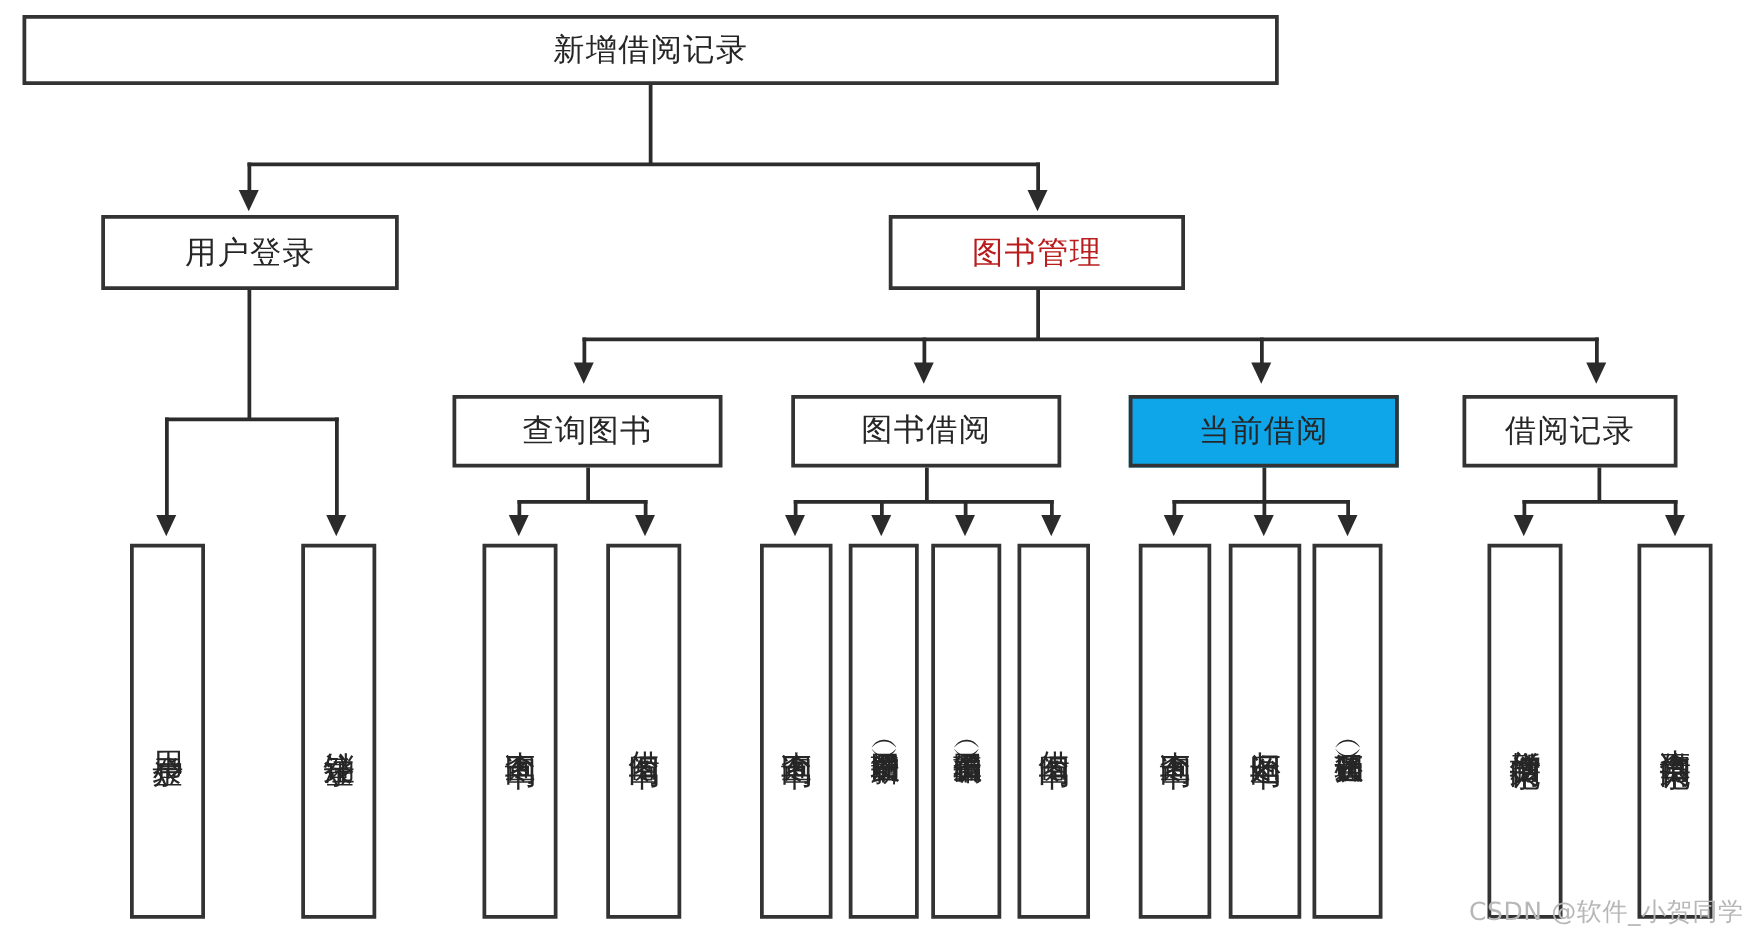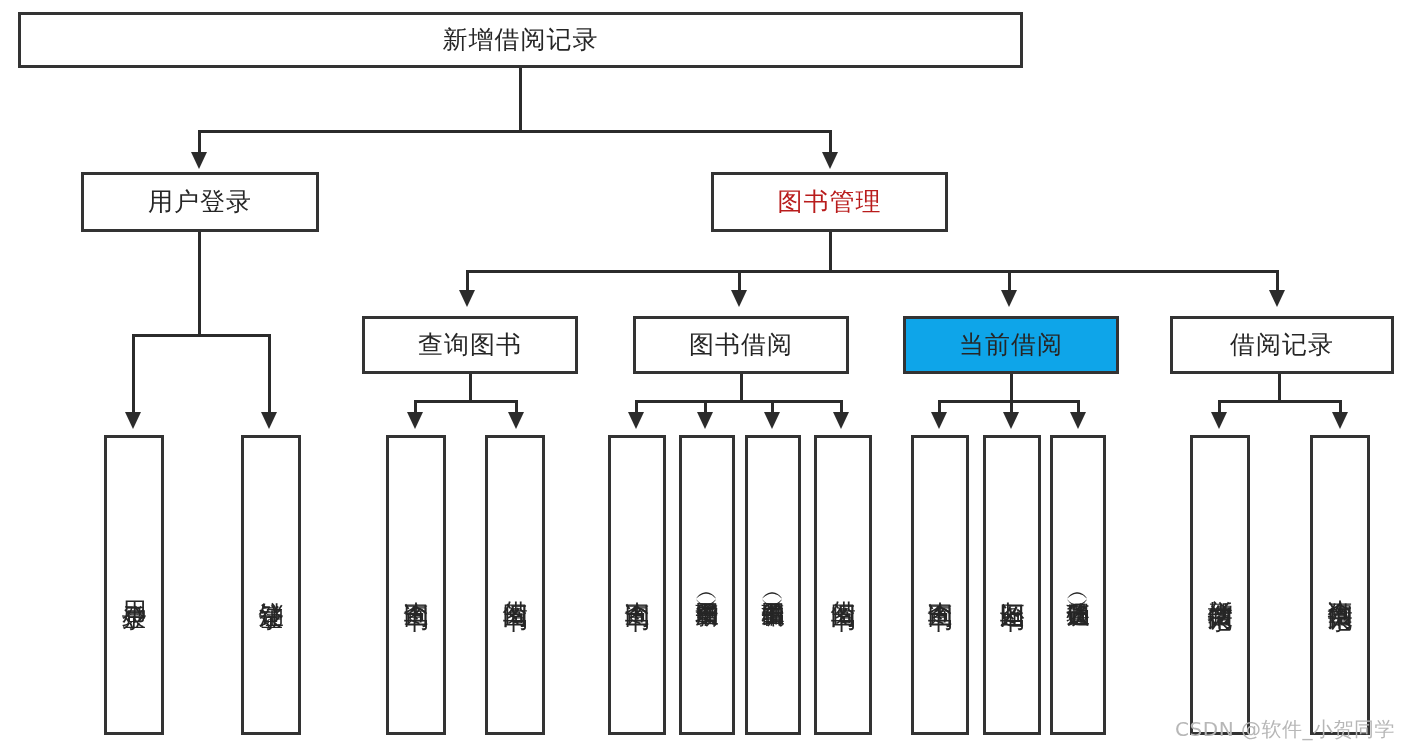--- a/index.html
+++ b/index.html
@@ -100,21 +100,21 @@
       </div>
       <div class="node" style="left: 362px; top: 316px; width: 216px; height: 58px; border-color: rgb(51, 51, 51); background: rgb(255, 255, 255);">
         <span class="label" style="color: rgb(38, 38, 38);">查询图书</span>
       </div>
       <div class="node" style="left: 633px; top: 316px; width: 216px; height: 58px; border-color: rgb(51, 51, 51); background: rgb(255, 255, 255); font-family: Liberation Serif, serif;">
         <span class="label" style="color: rgb(38, 38, 38);">图书借阅</span>
       </div>
       <div class="node" style="left: 903px; top: 316px; width: 216px; height: 58px; border-color: rgb(51, 51, 51); background: #0ea5e9;">
         <span class="label" style="color: rgb(38, 38, 38);">当前借阅</span>
       </div>
-      <div class="node" style="left: 1170px; top: 316px; width: 224px; height: 58px; border-color: rgb(51, 51, 51); background: rgb(255, 255, 255); justify-content: center;">
+      <div class="node" style="left: 1170px; top: 316px; width: 172px; height: 58px; border-color: rgb(51, 51, 51); background: rgb(255, 255, 255); justify-content: center;">
         <span class="label" style="color: rgb(38, 38, 38);">借阅记录</span>
       </div>
       <div class="node vertical" style="left: 104px; top: 435px; width: 60px; height: 300px; border-color: rgb(51, 51, 51); background: rgb(255, 255, 255);">
         <span class="label" style="color: rgb(38, 38, 38);">用户登录</span>
       </div>
       <div class="node vertical" style="left: 241px; top: 435px; width: 60px; height: 300px; border-color: rgb(51, 51, 51); background: rgb(255, 255, 255);">
         <span class="label" style="color: rgb(38, 38, 38);">注销登录</span>
       </div>
       <div class="node vertical" style="left: 386px; top: 435px; width: 60px; height: 300px; border-color: rgb(51, 51, 51); background: rgb(255, 255, 255);">
         <span class="label" style="color: rgb(38, 38, 38);">查询图书</span>

